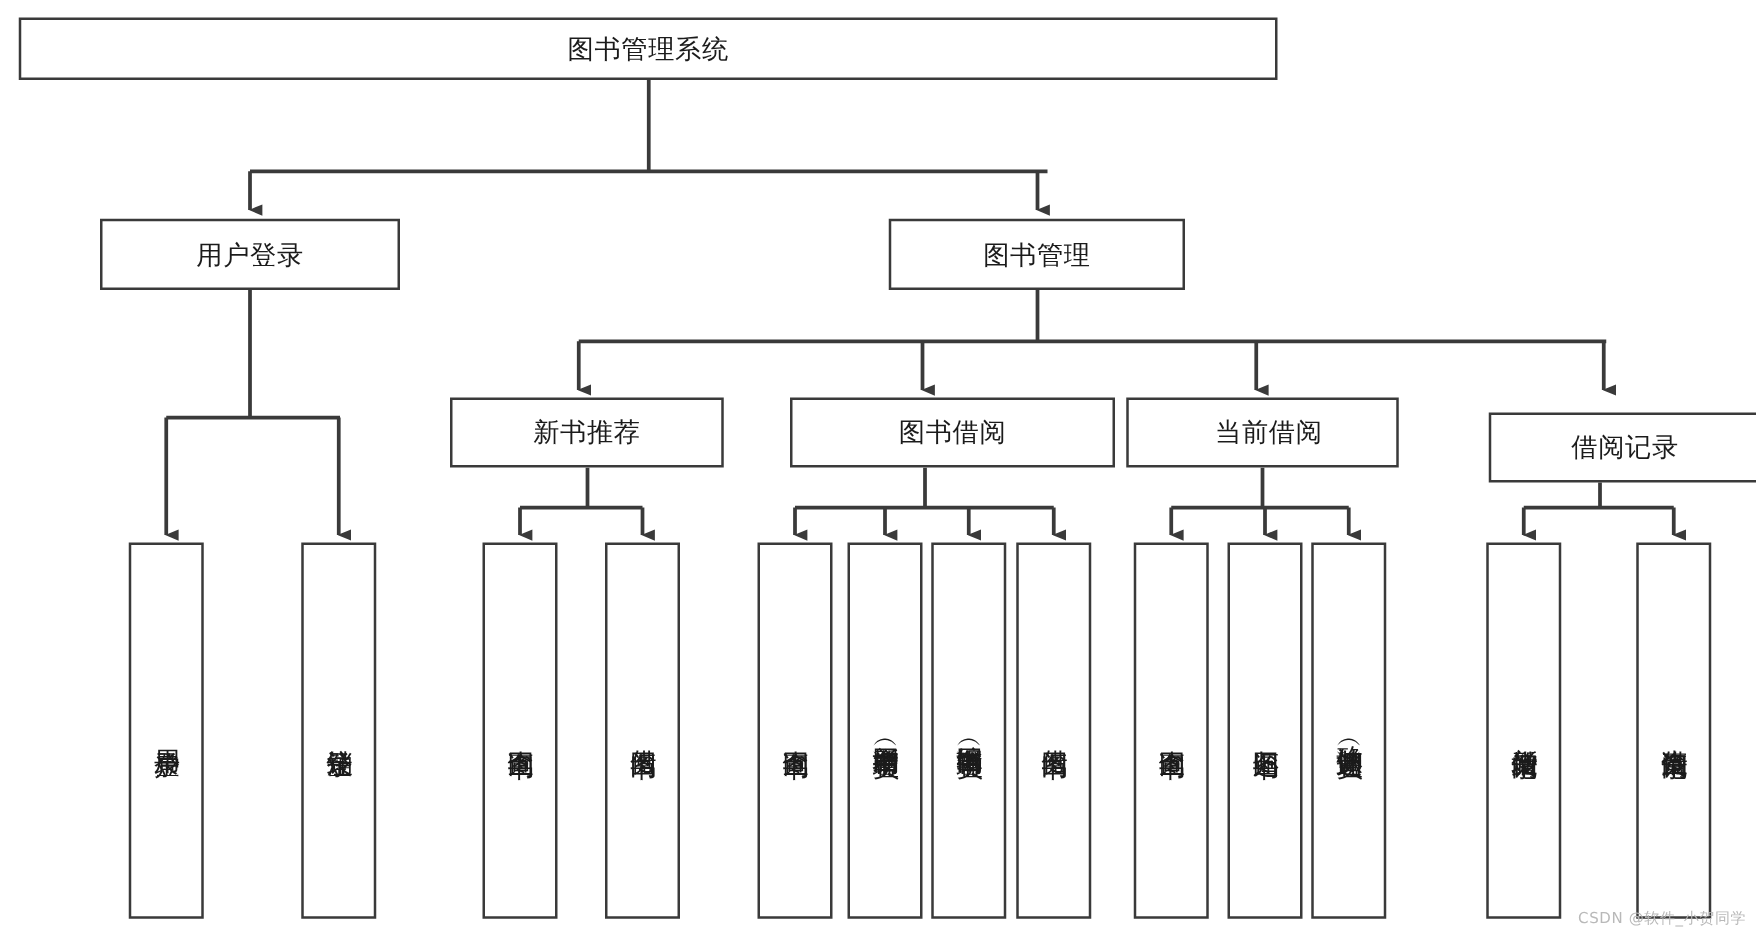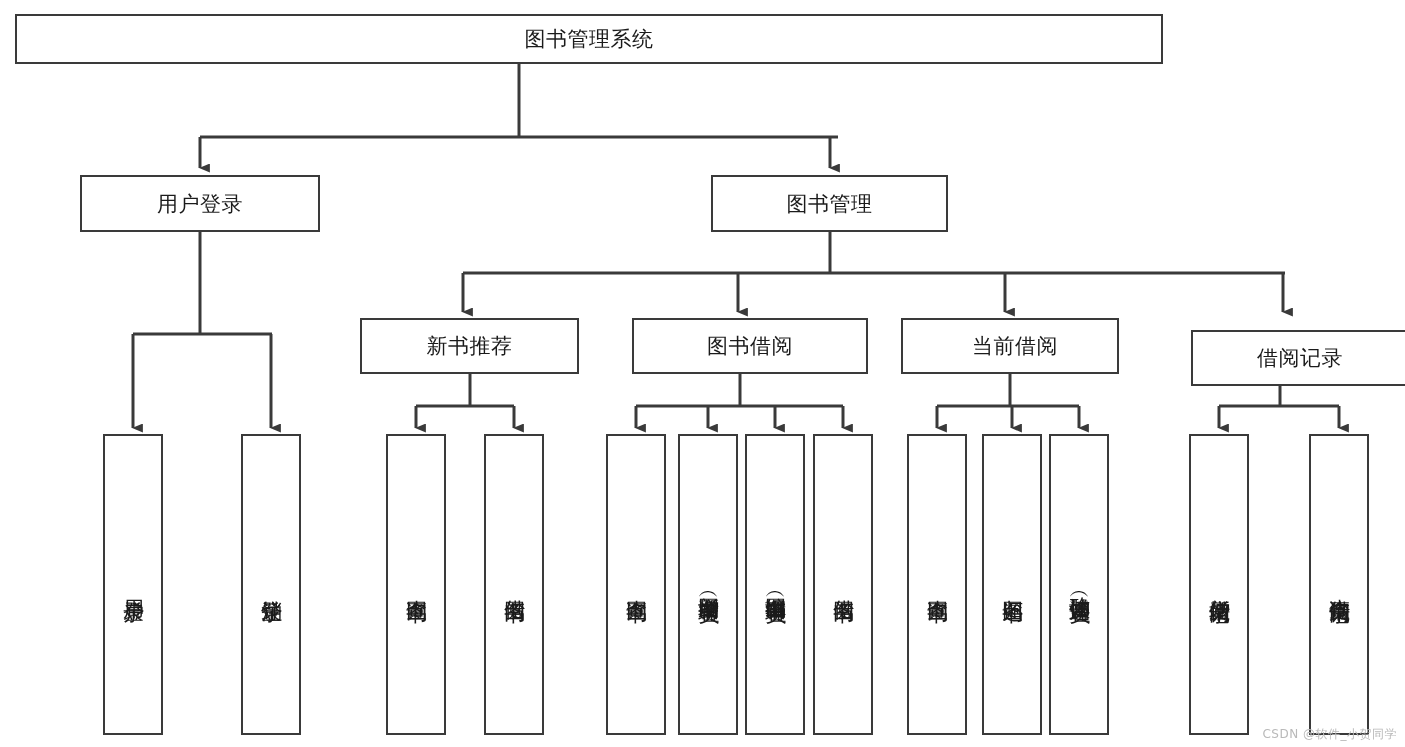--- a/index.html
+++ b/index.html
@@ -113,27 +113,27 @@
       <path d="M1012 406 L1012 428" marker-end="url(#arw)"></path>
       <path d="M1079 406 L1079 428" marker-end="url(#arw)"></path>
 
       <path d="M1280 374 L1280 406"></path>
       <path d="M1219 406 L1339 406"></path>
       <path d="M1219 406 L1219 428" marker-end="url(#arw)"></path>
       <path d="M1339 406 L1339 428" marker-end="url(#arw)"></path>
     </g>
   </svg>
 
-  <div class="node horiz" style="left: 15px; top: 14px; width: 1148px; height: 50px;">图书管理系统</div>
+  <div class="node horiz" style="left: 15px; top: 14px; width: 1007px; height: 50px;">图书管理系统</div>
 
   <div class="node horiz" style="left: 80px; top: 175px; width: 240px; height: 57px;">用户登录</div>
   <div class="node horiz" style="left: 360px; top: 318px; width: 219px; height: 56px;">新书推荐</div>
 
   <div class="node horiz" style="left: 711px; top: 175px; width: 237px; height: 57px;">图书管理</div>
-  <div class="node horiz" style="left: 632px; top: 318px; width: 236px; height: 56px;">图书借阅</div>
+  <div class="node horiz" style="left: 632px; top: 318px; width: 260px; height: 56px;">图书借阅</div>
   <div class="node horiz" style="left: 901px; top: 318px; width: 218px; height: 56px; padding-left: 10px;">当前借阅</div>
   <div class="node horiz" style="left: 1171px; top: 330px; width: 218px; height: 56px; margin-left: 20px;">借阅记录</div>
 
   <div class="node vert" style="left: 103px; top: 434px; width: 60px; height: 301px;">
     <span class="vtext">用户登录</span>
   </div>
   <div class="node vert" style="left: 241px; top: 434px; width: 60px; height: 301px;">
     <span class="vtext">注销登录</span>
   </div>
   <div class="node vert" style="left: 386px; top: 434px; width: 60px; height: 301px;">

